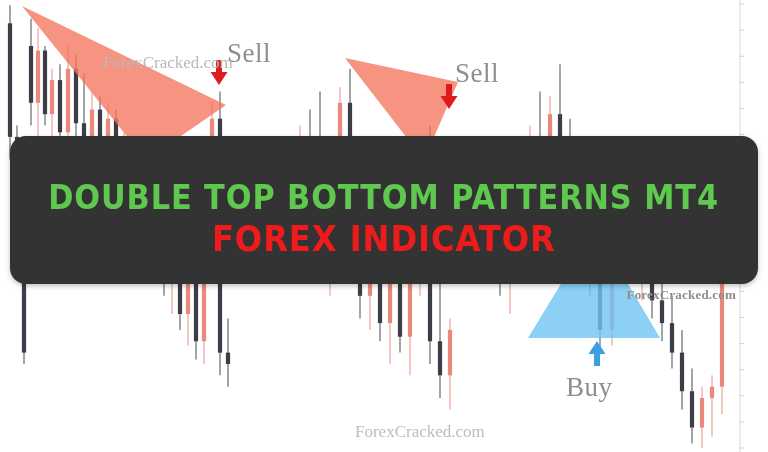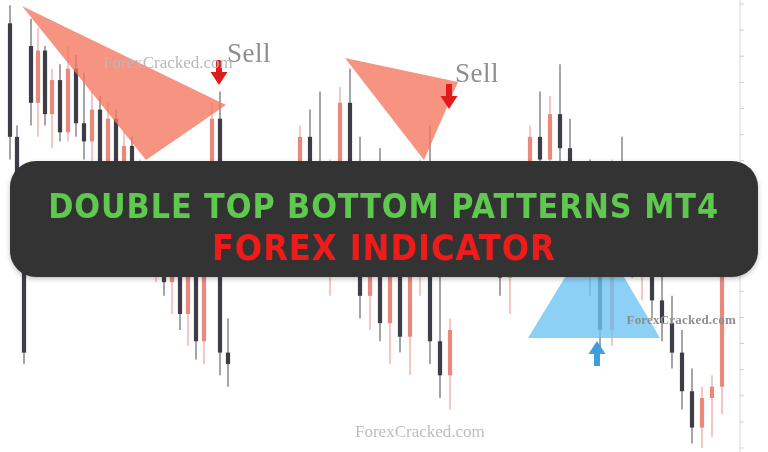--- a/index.html
+++ b/index.html
@@ -49,23 +49,23 @@
     right:22px;top:151px;font-size:13px;
     color:#8d8d8d;font-weight:700;letter-spacing:.2px;
   }
   #wm-bottom{
     left:355px;top:422px;font-size:17px;
     color:#bdbdbd;
   }
 
   
   #banner{
-    position:absolute;left:10px;top:161px;width:748px;height:116px;
+    position:absolute;left:10px;top:136px;width:748px;height:148px;
     background:#333333;
-    border-radius:26px;
+    border-radius:16px;
     box-shadow:0 2px 5px rgba(0,0,0,.25);
   }
   #banner-inner{
     position:absolute;left:0;top:0;width:100%;height:100%;
     display:flex;flex-direction:column;
     align-items:center;justify-content:center;
     gap:2px;
   }
   .headline{
     font-family:"DejaVu Sans", sans-serif;
@@ -289,20 +289,21 @@
   <div class="signal-label" id="sell-label-1" style="left:227px;top:38px;">Sell</div>
   <svg class="arrow" id="sell-arrow-1" style="left:208px;top:58px;" viewBox="0 0 22 30">
     <path d="M8 2 L14 2 L14 14 L19.5 14 L11 27 L2.5 14 L8 14 Z" fill="#e01b1b"></path>
   </svg>
 
   <div class="signal-label" id="sell-label-2" style="left:455px;top:58px;">Sell</div>
   <svg class="arrow" id="sell-arrow-2" style="left:438px;top:82px;" viewBox="0 0 22 30">
     <path d="M8 2 L14 2 L14 14 L19.5 14 L11 27 L2.5 14 L8 14 Z" fill="#e01b1b"></path>
   </svg>
 
+  <div class="signal-label" id="buy-label" style="left:566px;top:372px;">Buy</div>
   <svg class="arrow" id="buy-arrow" style="left:586px;top:338px;" viewBox="0 0 22 30">
     <path d="M11 3 L19.5 16 L14 16 L14 28 L8 28 L8 16 L2.5 16 Z" fill="#3d9fe0"></path>
   </svg>
 
   <div class="watermark" id="wm-top-left">ForexCracked.com</div>
   <div class="watermark" id="wm-bottom">ForexCracked.com</div>
 
   <div id="banner">
     <div id="banner-inner">
       <div class="headline" id="headline-1">Double Top Bottom Patterns MT4</div>

